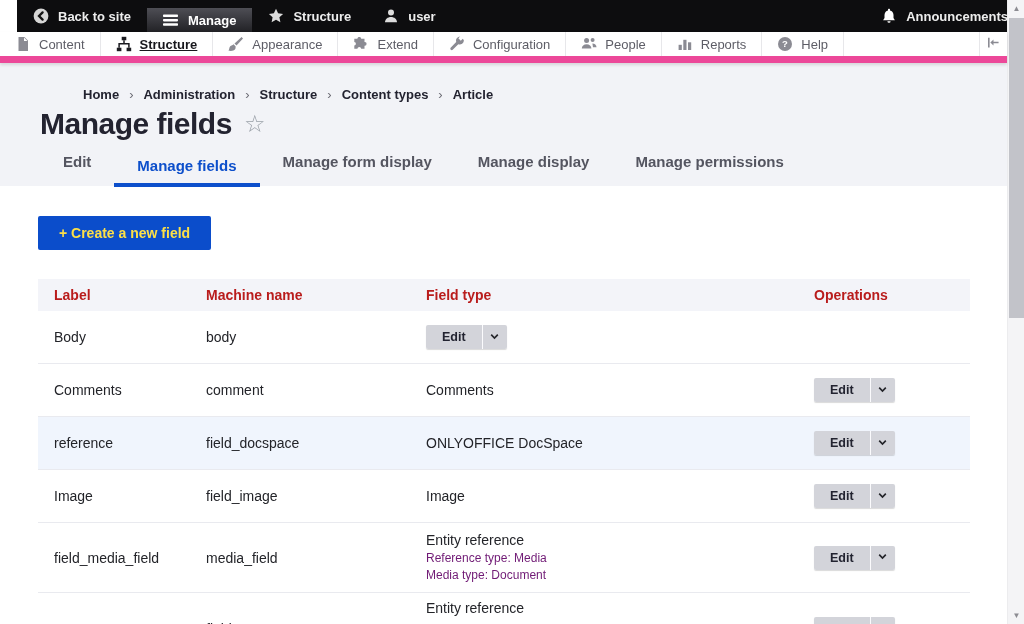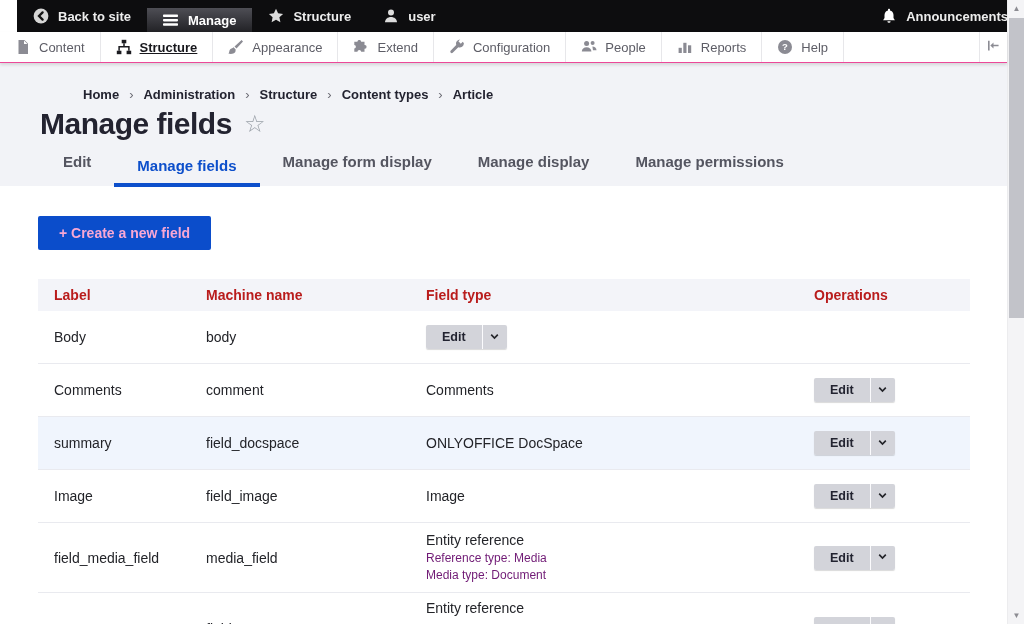--- a/index.html
+++ b/index.html
@@ -8,21 +8,21 @@
 
   
   .admin-bar { position:absolute; top:0; left:17px; width:1007px; height:32px; background:#0d0d0f; display:flex; align-items:stretch; }
   .admin-item { display:flex; align-items:center; gap:9px; padding:0 16px; color:#ededed; font-size:13px; font-weight:bold; cursor:pointer; }
   .admin-item .ic { width:16px; height:16px; display:inline-flex; }
   .admin-item .ic svg { width:100%; height:100%; }
   .admin-item.active { background:linear-gradient(180deg,#4e4e55 0%,#222226 100%); color:#fff;margin-top:8px; }
   .admin-spacer { flex:1; }
 
   
-  .toolbar { position:absolute; top:32px; left:0; width:1007px; height:31px; background:#fff; border-bottom:1px solid #ec4899; box-shadow:0 2px 3px rgba(0,0,0,.12); display:flex; align-items:stretch; z-index:5; }
+  .toolbar { position:absolute; top:32px; left:0; width:1007px; height:31px; background:#fff; border-bottom:7px solid #ec4899; box-shadow:0 2px 3px rgba(0,0,0,.12); display:flex; align-items:stretch; z-index:5; }
   .tool-item { display:flex; align-items:center; gap:8px; padding:0 15px; font-size:13px; color:#5d5d66; border-right:1px solid #e7e7ea; cursor:pointer; white-space:nowrap; }
   .tool-item .ic { width:16px; height:16px; display:inline-flex; }
   .tool-item .ic svg { width:100%; height:100%; }
   .tool-item.active span.lbl { color:#17171c; font-weight:bold; text-decoration:underline; }
   .tool-spacer { flex:1; }
   .tool-collapse { display:flex; align-items:center; justify-content:center; width:28px; border-left:1px solid #e7e7ea; cursor:pointer; }
   .tool-collapse svg { width:15px; height:15px; }
 
   
   .page-region { position:absolute; top:63px; left:0; width:1007px; bottom:0; background:#fff; overflow:hidden; }
@@ -35,21 +35,21 @@
   .title-row { display:flex; align-items:center; gap:12px; margin-top:5px; }
   .page-title { font-size:30px; font-weight:bold; color:#232330; letter-spacing:-0.5px; }
   .fav-star { font-size:24px; color:#9aa0a8; line-height:1; cursor:pointer; }
 
   .tabs { display:flex; margin-top:3px; align-items:flex-end; }
   .tab { font-size:15px; font-weight:bold; color:#545560; padding:9px 23px 13px; cursor:pointer; border-bottom:4px solid transparent; }
   .tab.active { color:#0d4fcb; border-bottom-color:#0d4fcb; padding-bottom:9px; }
 
   
   .main { padding:30px 37px 0 38px; }
-  .create-btn { display:inline-block; background:#0b4dcb; color:#f9a8d4; font-family:inherit; font-size:14px; font-weight:bold; border:none; padding:9px 21px; border-radius:2px; cursor:pointer; }
+  .create-btn { display:inline-block; background:#0b4dcb; color:#fde047; font-family:inherit; font-size:14px; font-weight:bold; border:none; padding:9px 21px; border-radius:2px; cursor:pointer; }
 
   .ftable { margin-top:29px; width:932px; font-size:14px; color:#232429; }
   .thead { display:grid; grid-template-columns:152px 220px 388px 1fr; background:#f3f4f9; }
   .th { padding:8px 16px; font-weight:bold; color:#b91c1c; }
   .trow { display:grid; grid-template-columns:152px 220px 388px 1fr; align-items:center; border-bottom:1px solid #e9eaef; min-height:53px; }
   .trow.highlight { background:#f0f5fd; }
   .trow.partial { min-height:72px; border-bottom:none; }
   .trow.partial .td-type { align-self:start; padding-top:6px; }
   .td { padding:8px 16px; }
   .type-main { line-height:19px; }
@@ -286,21 +286,21 @@
         <button class="db-toggle">
           <span><svg viewBox="0 0 12 12" fill="none" stroke="#232429" stroke-width="1.8">
                       <path d="M2.4 4 6 7.6 9.6 4"></path>
                     </svg></span>
         </button>
       </div>
     </div>
   </div>
 
   <div class="trow highlight">
-    <div class="td td-label">summary</div>
+    <div class="td td-label">reference</div>
     <div class="td td-machine">field_docspace</div>
     <div class="td td-type">
       <div class="type-main">ONLYOFFICE DocSpace</div>
     </div>
     <div class="td td-ops">
       <div class="dropbutton">
         <button class="db-main">Edit</button>
         <button class="db-toggle">
           <span><svg viewBox="0 0 12 12" fill="none" stroke="#232429" stroke-width="1.8">
                       <path d="M2.4 4 6 7.6 9.6 4"></path>

